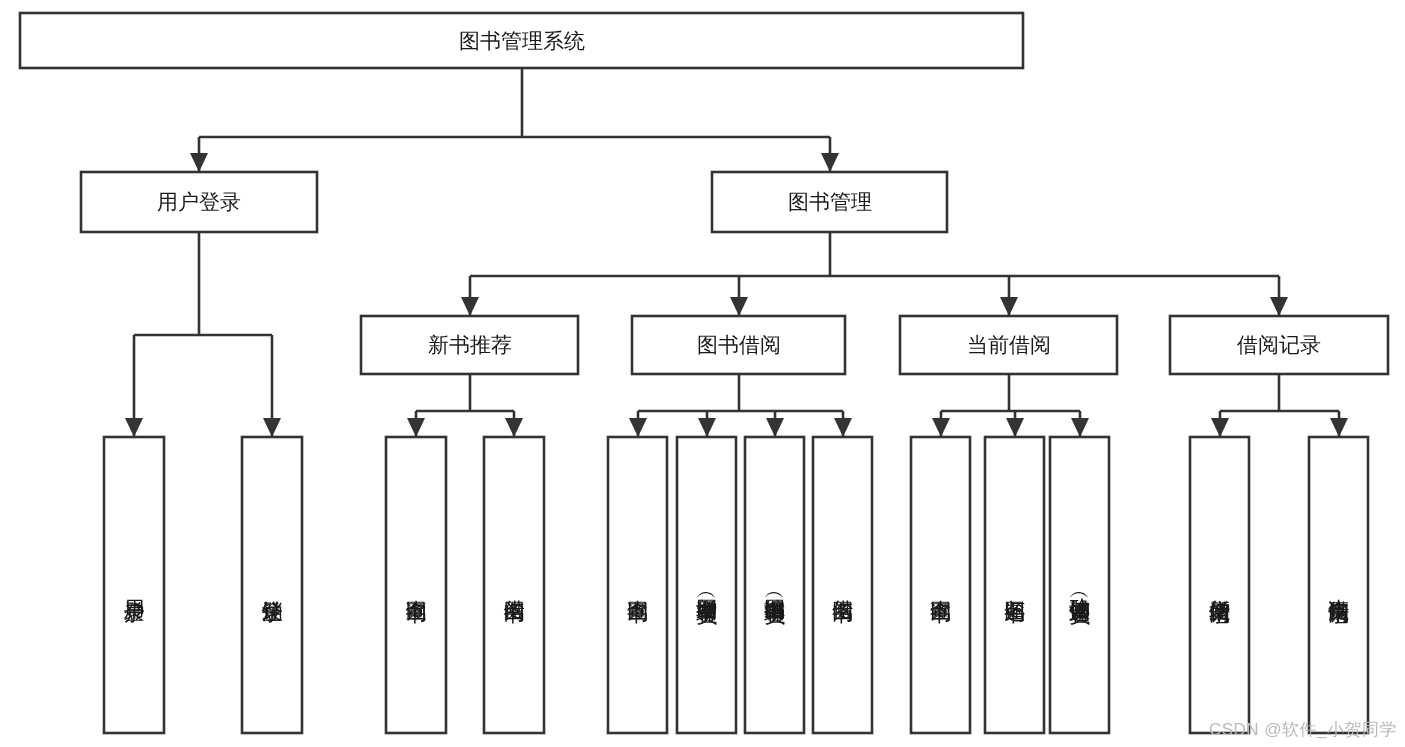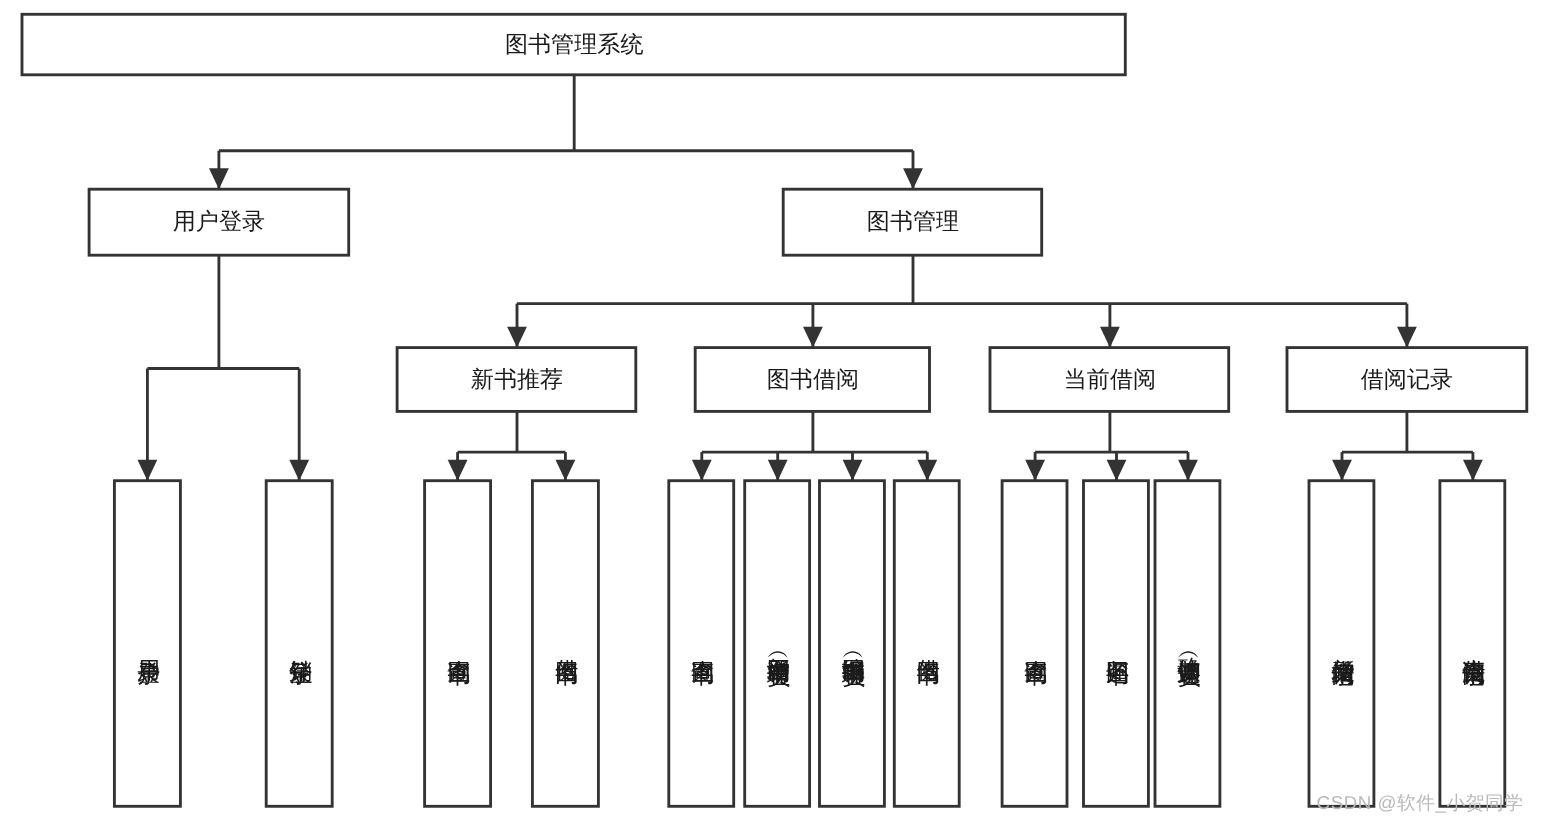--- a/index.html
+++ b/index.html
@@ -58,21 +58,21 @@
     color: #1a1a1a;
     letter-spacing: 1px;
     display: flex;
     align-items: center;
     justify-content: center;
     white-space: nowrap;
     pointer-events: none;
   }
   .watermark {
     position: absolute;
-    right: 20px;
+    right: 8px;
     bottom: 6px;
     font-family: "Liberation Sans", "DejaVu Sans", sans-serif;
     font-size: 17px;
     color: #b9b9b9;
     letter-spacing: 0.5px;
     white-space: nowrap;
   }
 </style>
 </head>
 <body>

